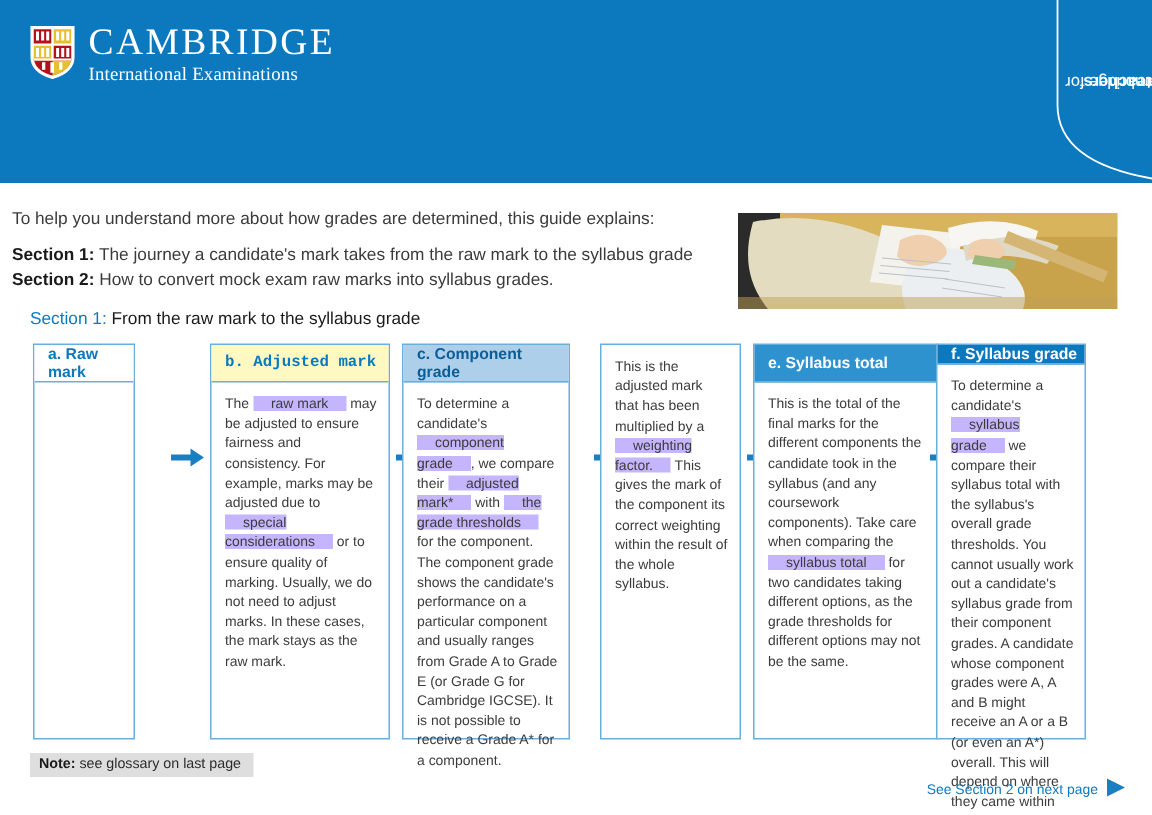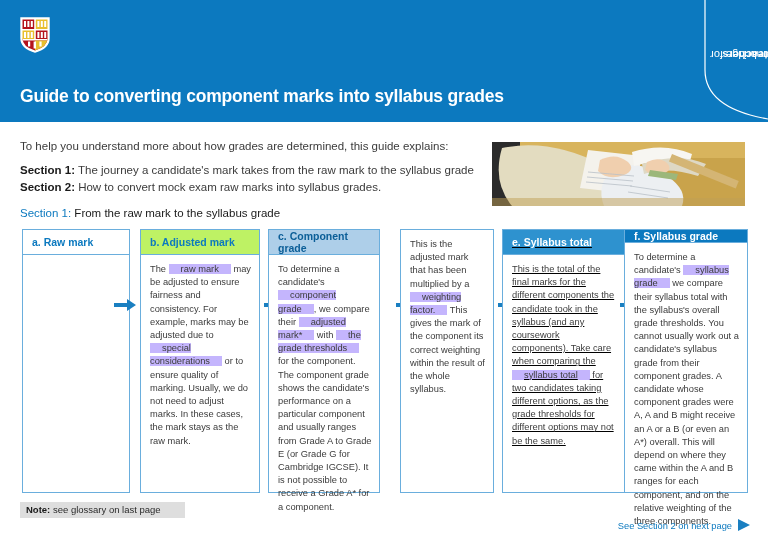--- a/index.html
+++ b/index.html
@@ -42,21 +42,21 @@
   .vert-brand span {
     position:absolute; left:50%; top:50%;
     transform: translate(-50%,-50%) rotate(90deg);
     white-space:nowrap; color:#ffffff; font-size:11px; line-height:13px;
     text-align:right;
   }
   .vb-line1 { display:block; font-weight:400; }
   .vb-line2 { display:block; font-weight:bold; }
 
   
-  .intro { position:absolute; left:20px; top:138px; width:470px; }
+  .intro { position:absolute; left:8px; top:138px; width:470px; }
   .intro p { font-size:11.5px; color:#3b3b3b; line-height:17px; }
   .intro .lead { margin-bottom:7px; }
   .intro b { color:#1a1a1a; font-weight:bold; }
 
   .photo {
     position:absolute; left:492px; top:142px; width:253px; height:64px;
     background:#d9c99a; overflow:hidden;
   }
   .photo svg { display:block; }
 
@@ -85,21 +85,21 @@
   }
   .box-body .hl { background:#c4b5fd; padding:0 12px; }
 
   
   .arrow { position:absolute; top:69px; width:22px; height:14px; }
   .arrow svg { display:block; }
 
   
   .note {
     position:absolute; left:20px; top:502px;
-    background:#dedede; padding:2px 24px 3px 6px;
+    background:#dedede; padding:2px 8px 3px 6px;
     font-size:9.5px; color:#2b2b2b;
   }
   .note b { font-weight:bold; color:#1a1a1a; }
   .footnote {
     position:absolute; left:20px; top:521px;
     font-size:9.3px; color:#3b3b3b;
   }
   .next-link {
     position:absolute; right:36px; top:521px;
     font-size:9.3px; color:#0c79bf;
@@ -136,36 +136,39 @@
             <rect x="17.4" y="15" width="2" height="6"></rect>
               <rect x="20.8" y="15" width="2" height="6"></rect>
             <rect x="24.2" y="15" width="2" height="6"></rect>
             <rect x="13.6" y="24.5" width="2.4" height="7"></rect>
             <rect x="8" y="24.5" width="2.2" height="5"></rect>
             <rect x="19.4" y="24.5" width="2.2" height="5"></rect>
           </g>
           <path d="M1 1 H29 V21 Q29 31 15 35 Q1 31 1 21 Z" fill="none" stroke="#ffffff" stroke-width="1.4"></path>
         </svg>
       </div>
+      <div class="logo-text">
+        <div class="logo-title">CAMBRIDGE</div>
+        <div class="logo-sub">International Examinations</div>
+      </div>
     </div>
 
     <div class="corner-swoosh">
       <svg width="120" height="122" viewBox="0 0 120 122">
         <path d="M57 0 V70 Q57 108 120 119" fill="none" stroke="#ffffff" stroke-width="1.2"></path>
       </svg>
     </div>
 
     <div class="vert-brand">
       <span>
         <span class="vb-line1">Cambridge for</span>
         <span class="vb-line2">teachers</span>
       </span>
     </div>
 
-    <div class="doc-title">Guide to converting component marks into syllabus grades</div>
   </div>
 
   <div class="intro">
     <p class="lead">To help you understand more about how grades are determined, this guide explains:</p>
     <p><b>Section 1:</b><span> The journey a candidate's mark takes from the raw mark to the syllabus grade</span></p>
     <p><b>Section 2:</b><span> How to convert mock exam raw marks into syllabus grades.</span></p>
   </div>
 
   <div class="photo">
     <svg width="253" height="64" viewBox="0 0 253 64">
@@ -191,31 +194,31 @@
       <rect x="0" y="56" width="253" height="8" fill="#bfa055" opacity="0.5"></rect>
     </svg>
   </div>
 
   <div class="section-head">
     <span class="blue">Section 1:</span><span> From the raw mark to the syllabus grade</span>
   </div>
 
   <div class="flow">
 
-    <div class="box" id="box-a" style="left:0; width:108px;">
+    <div class="box" id="box-a" style="left:0; width:68px;">
       <div class="box-head" style="background:#ffffff; color:#0c79bf;">a. Raw mark</div>
     </div>
     <div class="arrow" style="left:92px;">
       <svg width="22" height="14" viewBox="0 0 22 14">
           <path d="M0 5 H13 V1 L22 7 L13 13 V9 H0 Z" fill="#1a7fc1"></path>
         </svg>
     </div>
 
     <div class="box" id="box-b" style="left:118px; width:120px;">
-      <div class="box-head" style="background:#bef264; color:#0c79bf;">b. Adjusted mark</div>
+      <div class="box-head" style="background:#fef9c3; color:#0c79bf;font-family:Liberation Mono, monospace;">b. Adjusted mark</div>
       <div class="box-body">
         <span>The </span><span class="hl">raw mark</span><span> may be adjusted to ensure fairness and consistency. For example, marks may be adjusted due to </span><span class="hl">special considerations</span><span> or to ensure quality of marking. Usually, we do not need to adjust marks. In these cases, the mark stays as the raw mark.</span>
       </div>
     </div>
     <div class="arrow" style="left:242px;">
       <svg width="22" height="14" viewBox="0 0 22 14">
           <path d="M0 5 H13 V1 L22 7 L13 13 V9 H0 Z" fill="#1a7fc1"></path>
         </svg>
     </div>
 
@@ -235,33 +238,33 @@
       <div class="box-body">
         <span>This is the adjusted mark that has been multiplied by a </span><span class="hl">weighting factor.</span><span> This gives the mark of the component its correct weighting within the result of the whole syllabus.</span>
       </div>
     </div>
     <div class="arrow" style="left:476px;">
       <svg width="22" height="14" viewBox="0 0 22 14">
           <path d="M0 5 H13 V1 L22 7 L13 13 V9 H0 Z" fill="#1a7fc1"></path>
         </svg>
     </div>
 
-    <div class="box" id="box-e" style="left:480px; width:124px;text-decoration:underline;">
+    <div class="box" id="box-e" style="left:480px; width:124px;">
       <div class="box-head" style="background:#2e92cf; color:#ffffff;">e. Syllabus total</div>
       <div class="box-body">
         <span>This is the total of the final marks for the different components the candidate took in the syllabus (and any coursework components). Take care when comparing the </span><span class="hl">syllabus total</span><span> for two candidates taking different options, as the grade thresholds for different options may not be the same.</span>
       </div>
     </div>
     <div class="arrow" style="left:598px;">
       <svg width="22" height="14" viewBox="0 0 22 14">
           <path d="M0 5 H13 V1 L22 7 L13 13 V9 H0 Z" fill="#1a7fc1"></path>
         </svg>
     </div>
 
-    <div class="box" id="box-f" style="left:602px; width:124px;">
+    <div class="box" id="box-f" style="left:602px; width:100px;">
       <div class="box-head" style="background:#0c79bf; color:#ffffff;">f. Syllabus grade</div>
       <div class="box-body">
         <span>To determine a candidate's </span><span class="hl">syllabus grade</span><span> we compare their syllabus total with the syllabus's overall grade thresholds. You cannot usually work out a candidate's syllabus grade from their component grades. A candidate whose component grades were A, A and B might receive an A or a B (or even an A*) overall. This will depend on where they came within the A and B ranges for each component, and on the relative weighting of the three components.</span>
       </div>
     </div>
   </div>
 
   <div class="note">
     <b>Note:</b><span> see glossary on last page</span>
   </div>

